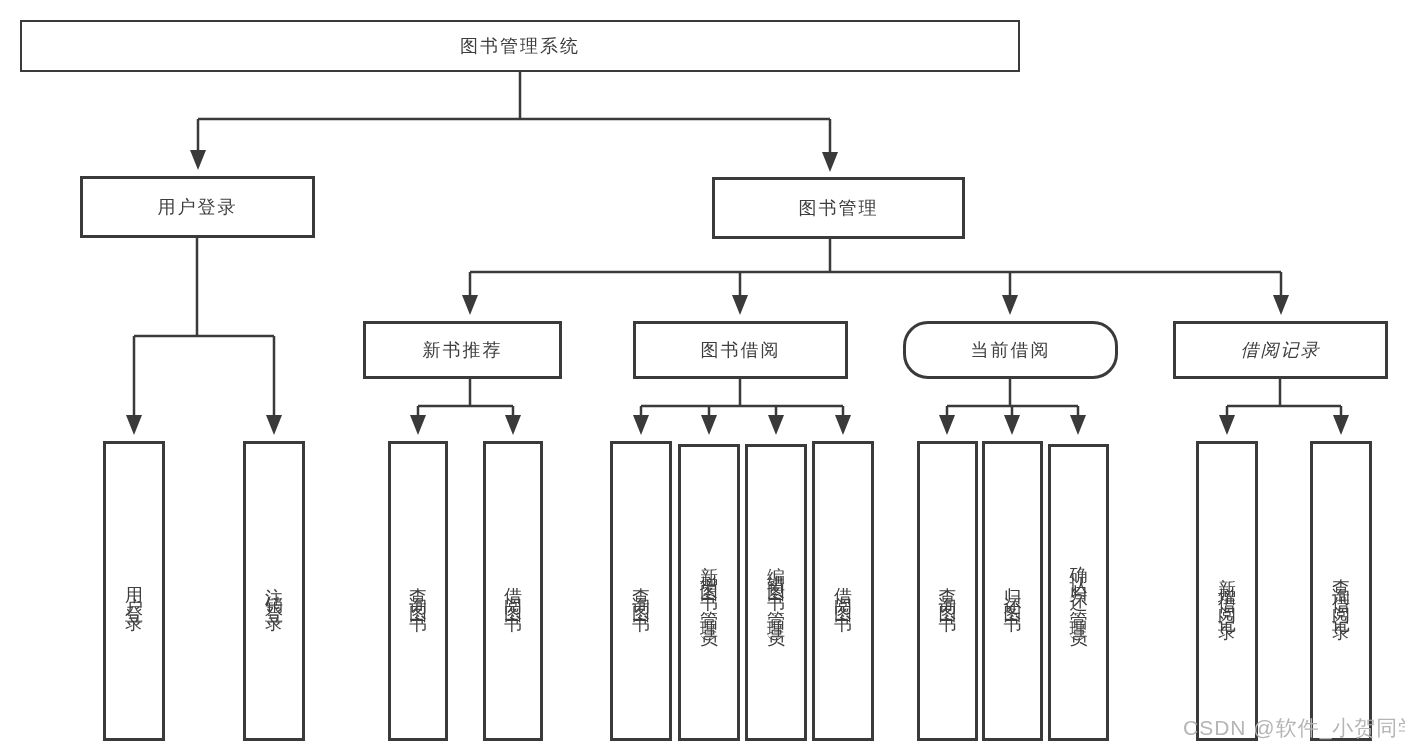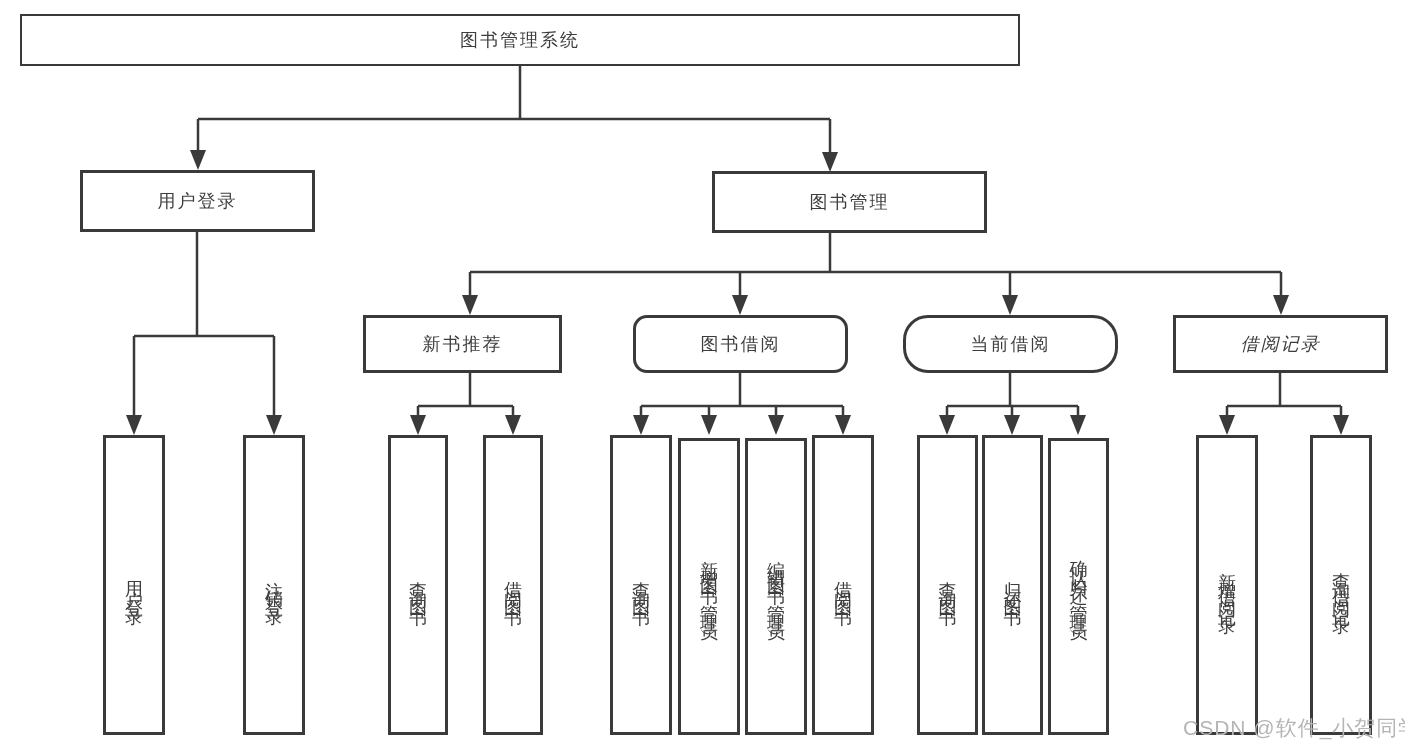--- a/index.html
+++ b/index.html
@@ -24,20 +24,21 @@
     position: absolute;
     box-sizing: border-box;
     background: #ffffff;
     border: 3px solid #3a3a3a;
     display: flex;
     align-items: center;
     justify-content: center;
     color: #3d3d3d;
     font-size: 18px;
     letter-spacing: 2px;
+    margin-top: 6px;
   }
   .box.root { border-width: 2px; }
   .leaf span {
     writing-mode: vertical-rl;
     text-orientation: mixed;
     letter-spacing: 9px;
     line-height: 1;
     white-space: nowrap;
   }
   .watermark {
@@ -103,28 +104,28 @@
     </g>
   </svg>
 
   <div class="box root" style="left:20px; top:14px; width:1000px; height:52px;">
     <span>图书管理系统</span>
   </div>
 
   <div class="box" style="left:80px; top:170px; width:235px; height:62px;">
     <span>用户登录</span>
   </div>
-  <div class="box" style="left:712px; top:171px; width:275px; height:62px;">
+  <div class="box" style="left:712px; top:171px; width:253px; height:62px;">
     <span>图书管理</span>
   </div>
 
   <div class="box" style="left:363px; top:315px; width:199px; height:58px;">
     <span>新书推荐</span>
   </div>
-  <div class="box" style="left:633px; top:315px; width:215px; height:58px;border-radius:14px;">
+  <div class="box" style="left:633px; top:315px; width:215px; height:58px;">
     <span>图书借阅</span>
   </div>
   <div class="box" style="left:903px; top:315px; width:215px; height:58px;border-radius:25px;">
     <span>当前借阅</span>
   </div>
   <div class="box" style="left:1173px; top:315px; width:215px; height:58px;font-style:italic;">
     <span>借阅记录</span>
   </div>
 
   <div class="box leaf" style="left:103px; top:435px; width:62px; height:300px;">

